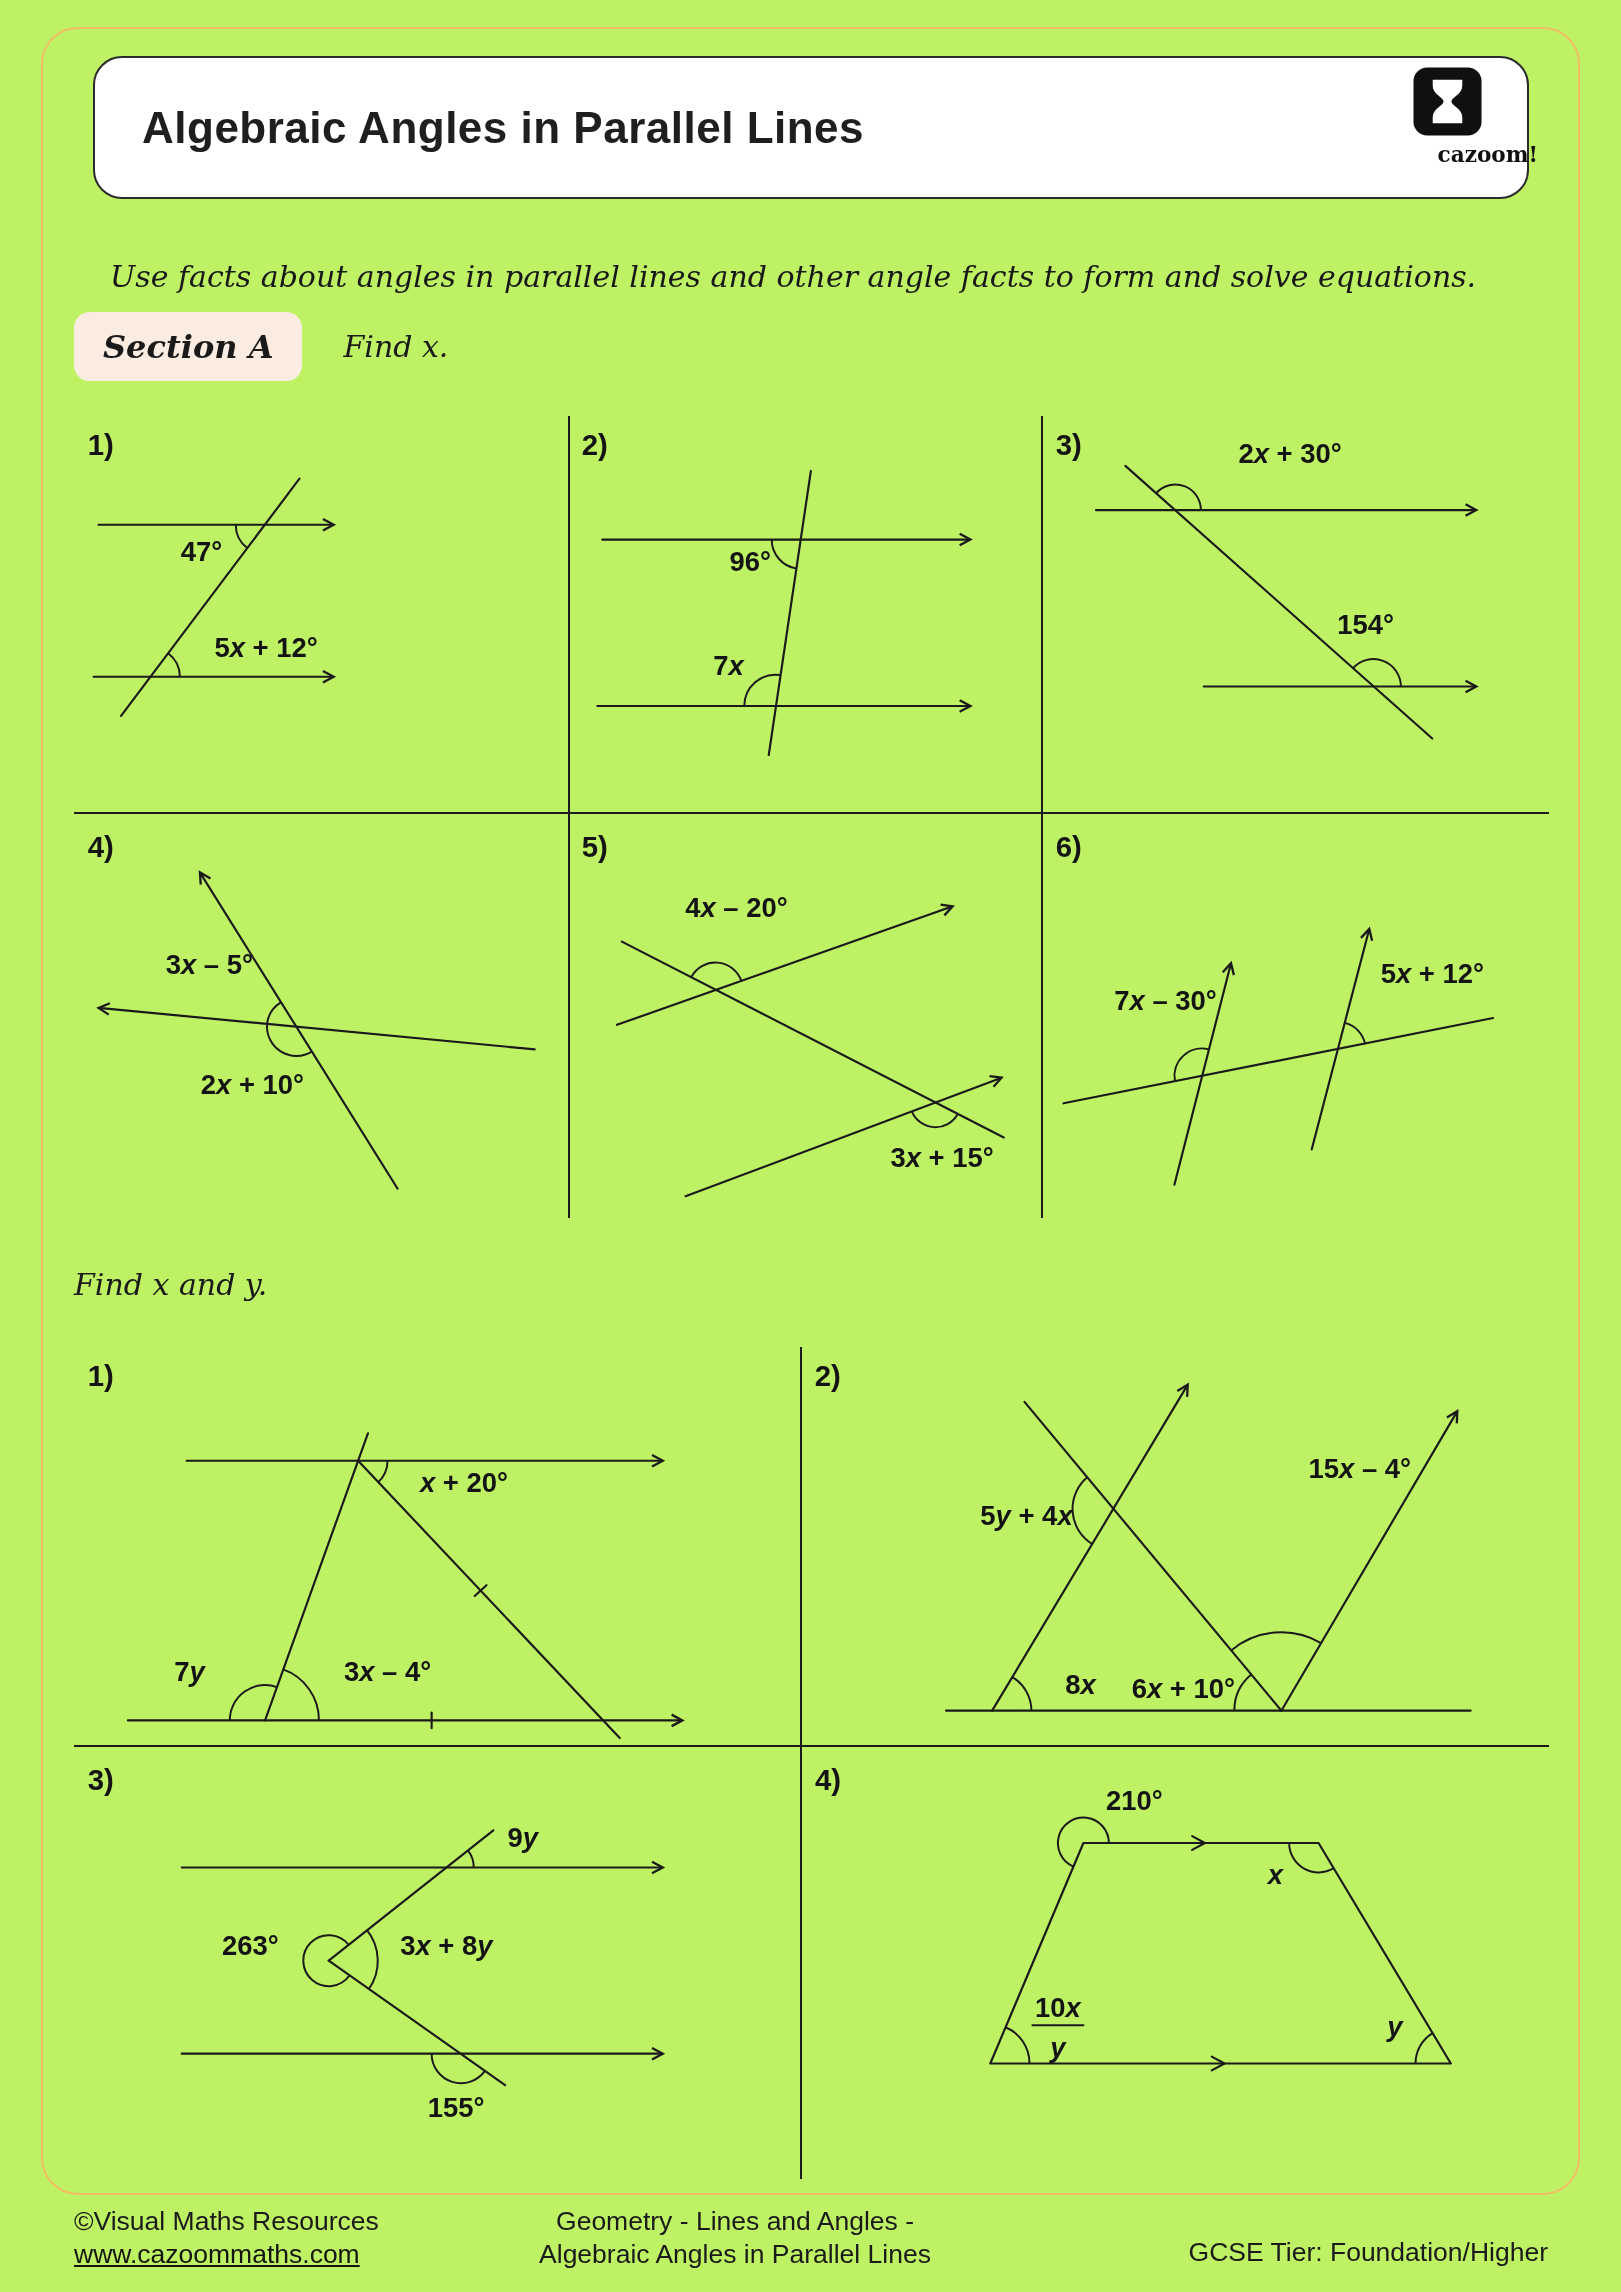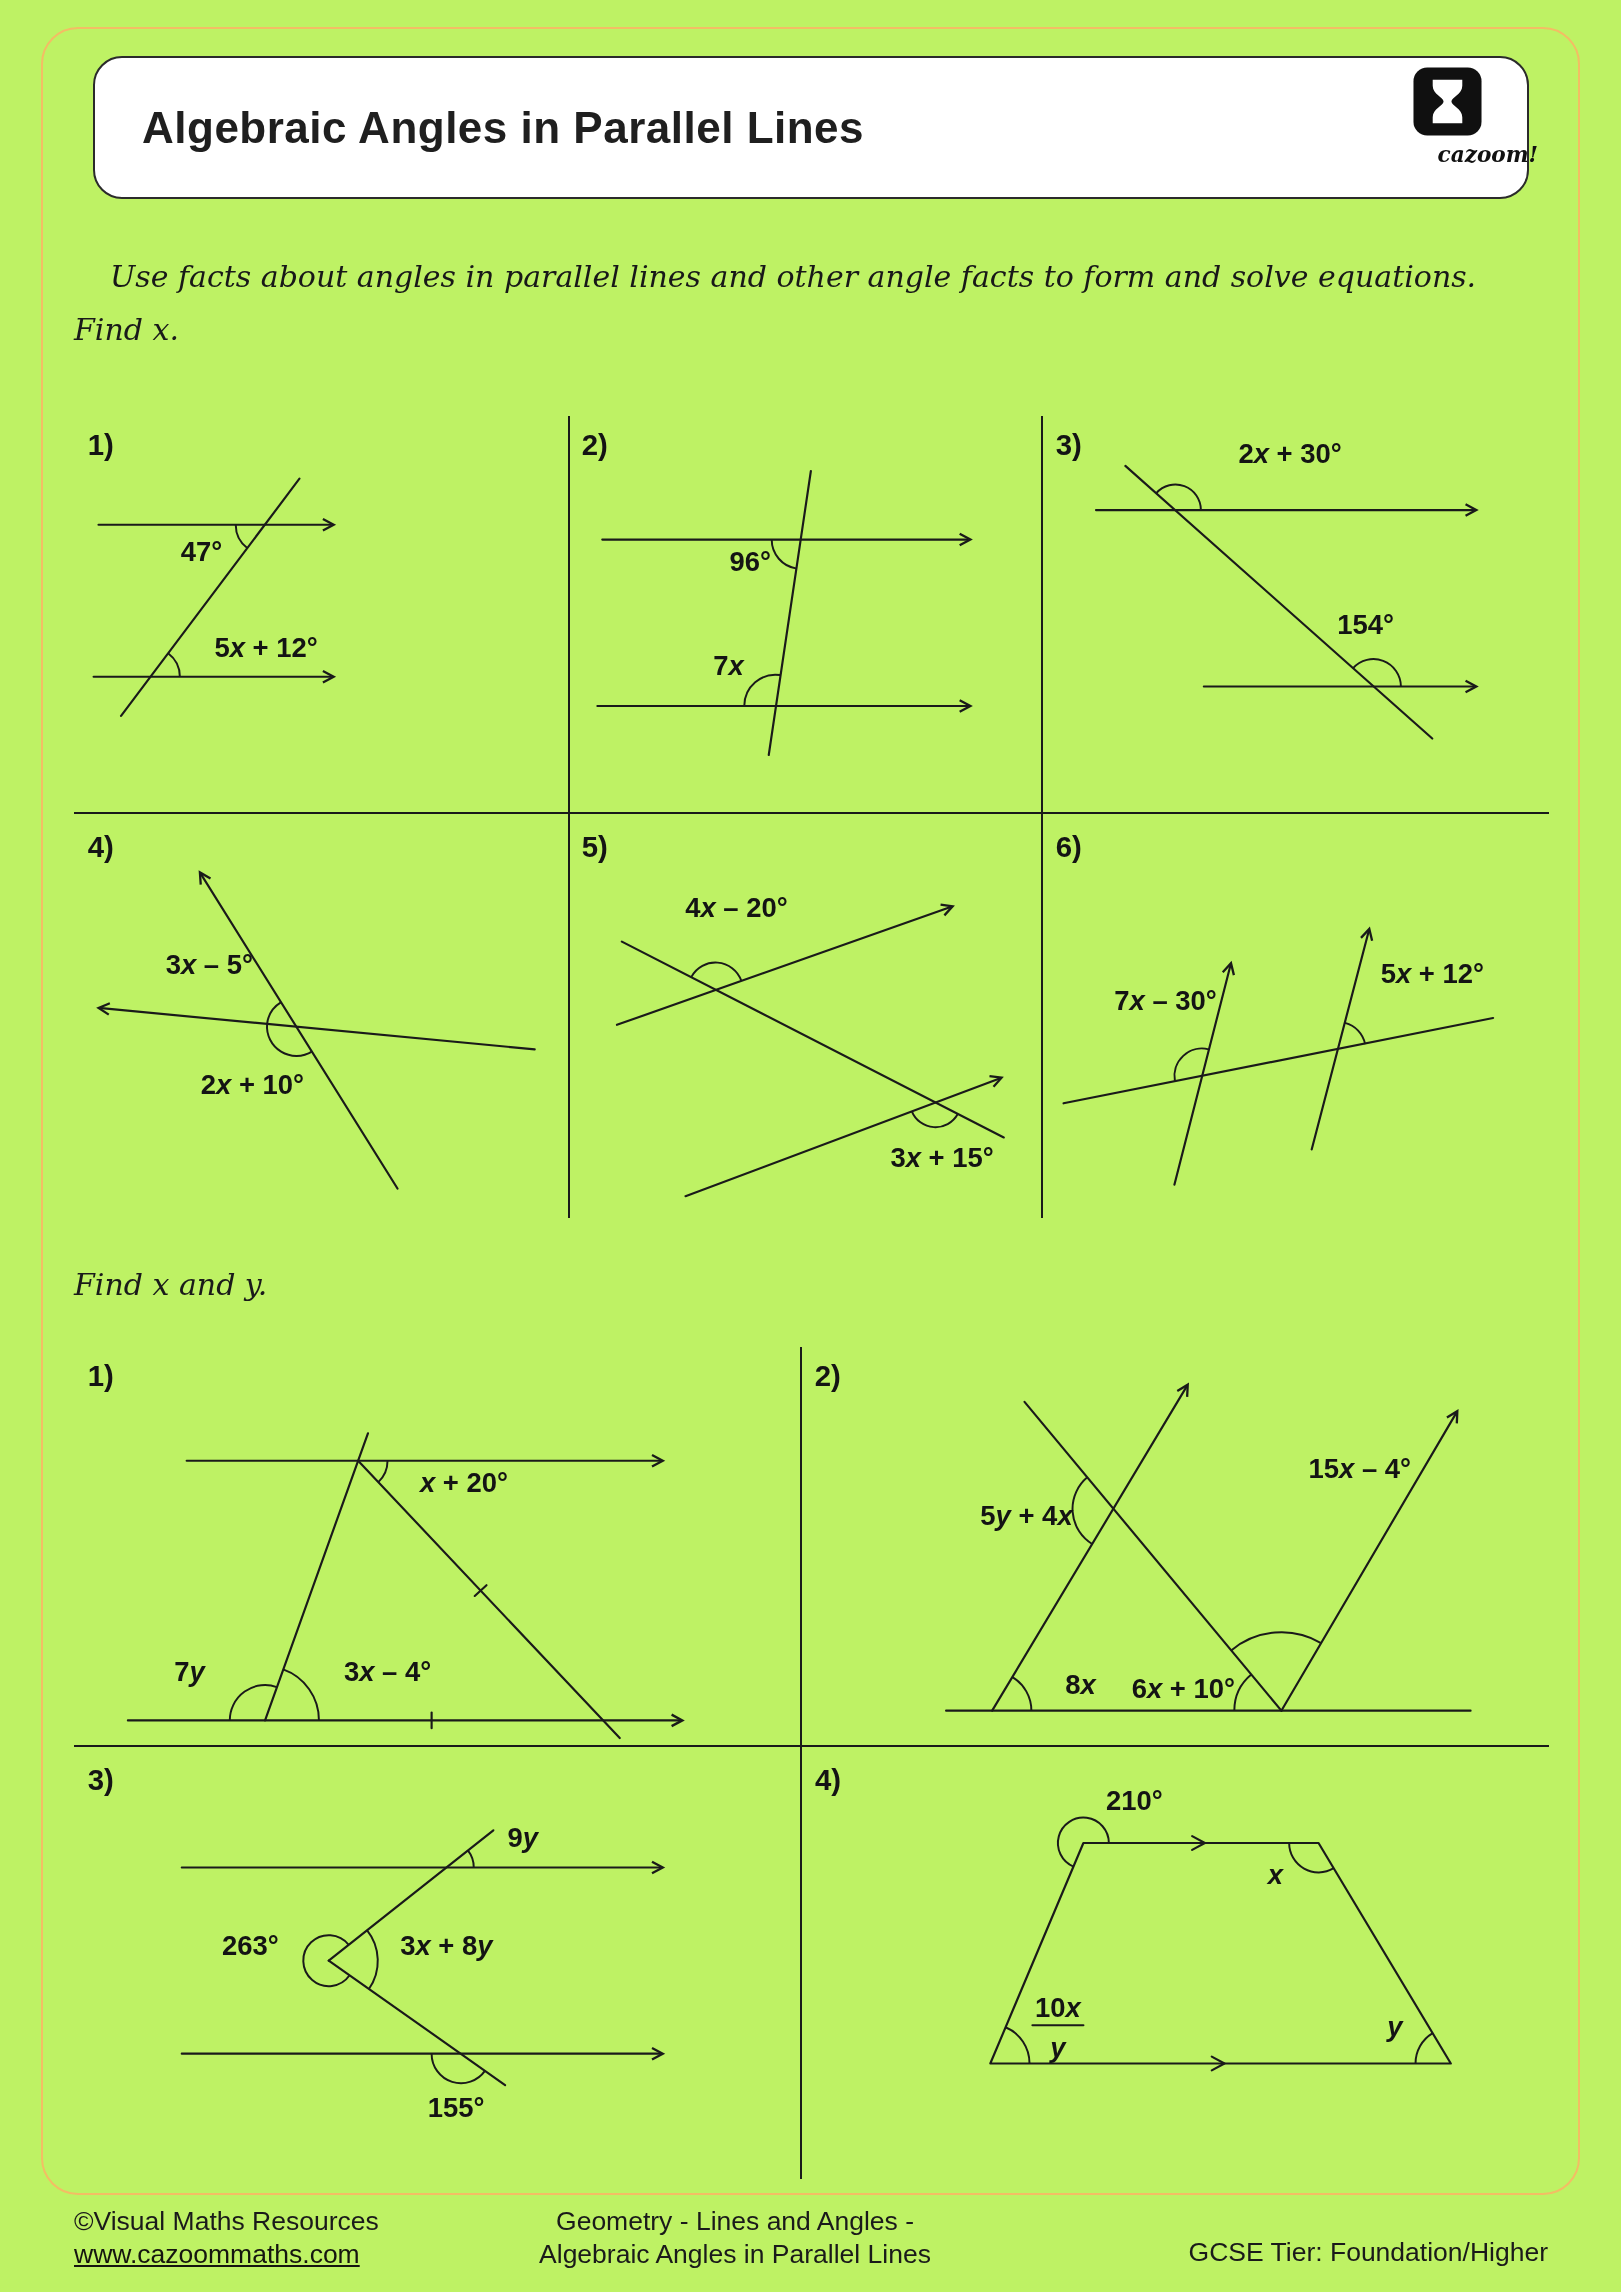--- a/index.html
+++ b/index.html
@@ -8,21 +8,21 @@
   .page { position:relative; width:1621px; height:2293px; background:#bef264; overflow:hidden; }
 
   .frame { position:absolute; left:41px; top:27.4px; width:1539px; height:2168px;
            border:2.9px solid #f3bd64; border-radius:37px; }
 
   .header-box { position:absolute; left:93px; top:56px; width:1436px; height:143px;
                 border:2.9px solid #2b2b2b; border-radius:29px; background:#fff;
                 display:flex; align-items:center; padding-left:47px; }
   .title { font-size:44px; font-weight:bold; color:#1f1f1f; letter-spacing:0.5px; }
   .logo { position:absolute; right:25.5px; top:7.8px; width:108px; text-align:center; }
-  .logo-word { font-family:"DejaVu Serif",serif; font-style:italic; font-weight:bold;
+  .logo-word { font-family:"DejaVu Serif",serif; font-weight:bold;
                font-size:21.6px; color:#111; margin-top:1px;margin-left:44px; }
 
   .intro { position:absolute; left:110px; top:259px; font-family:"DejaVu Serif",serif;
            font-style:italic; font-size:30px; color:#181818; }
 
   .section-row { position:absolute; left:74px; display:flex; align-items:center; gap:41px; }
   .pill { background:#fbece2; border-radius:15.7px; padding:15.7px 29px;
           font-family:"DejaVu Serif",serif; font-style:italic; font-weight:bold; font-size:32px; }
   .find { font-family:"DejaVu Serif",serif; font-style:italic; font-size:30px; }
 
@@ -63,20 +63,21 @@
         <rect x="1.5" y="1.5" width="69" height="69" rx="14" fill="#101010"></rect>
         <path d="M21,14 H51 V20 C51,29 40,31.5 40,36 C40,40.5 51,43 51,52 V58 H21 V52 C21,43 32,40.5 32,36 C32,31.5 21,29 21,20 Z" fill="#ffffff"></path>
       </svg>
       <div class="logo-word">cazoom!</div>
     </div>
   </div>
 
   <div class="intro">Use facts about angles in parallel lines and other angle facts to form and solve equations.</div>
 
   <div class="section-row" style="top:312px;">
+    <div class="pill">Section A</div>
     <div class="find">Find x.</div>
   </div>
 
   <div class="divider" style="left:568px;top:416px;width:2px;height:802px;"></div>
   <div class="divider" style="left:1041px;top:416px;width:2px;height:802px;"></div>
   <div class="divider" style="left:74px;top:812px;width:1475px;height:2px;"></div>
 
   <svg class="diagram" style="left:74px;top:412px;" width="495" height="402" viewBox="0 0 505 410">
     <text class="num" x="14" y="44">1)</text>
     <line x1="25" y1="115" x2="262" y2="115" marker-end="url(#arr)"></line>

